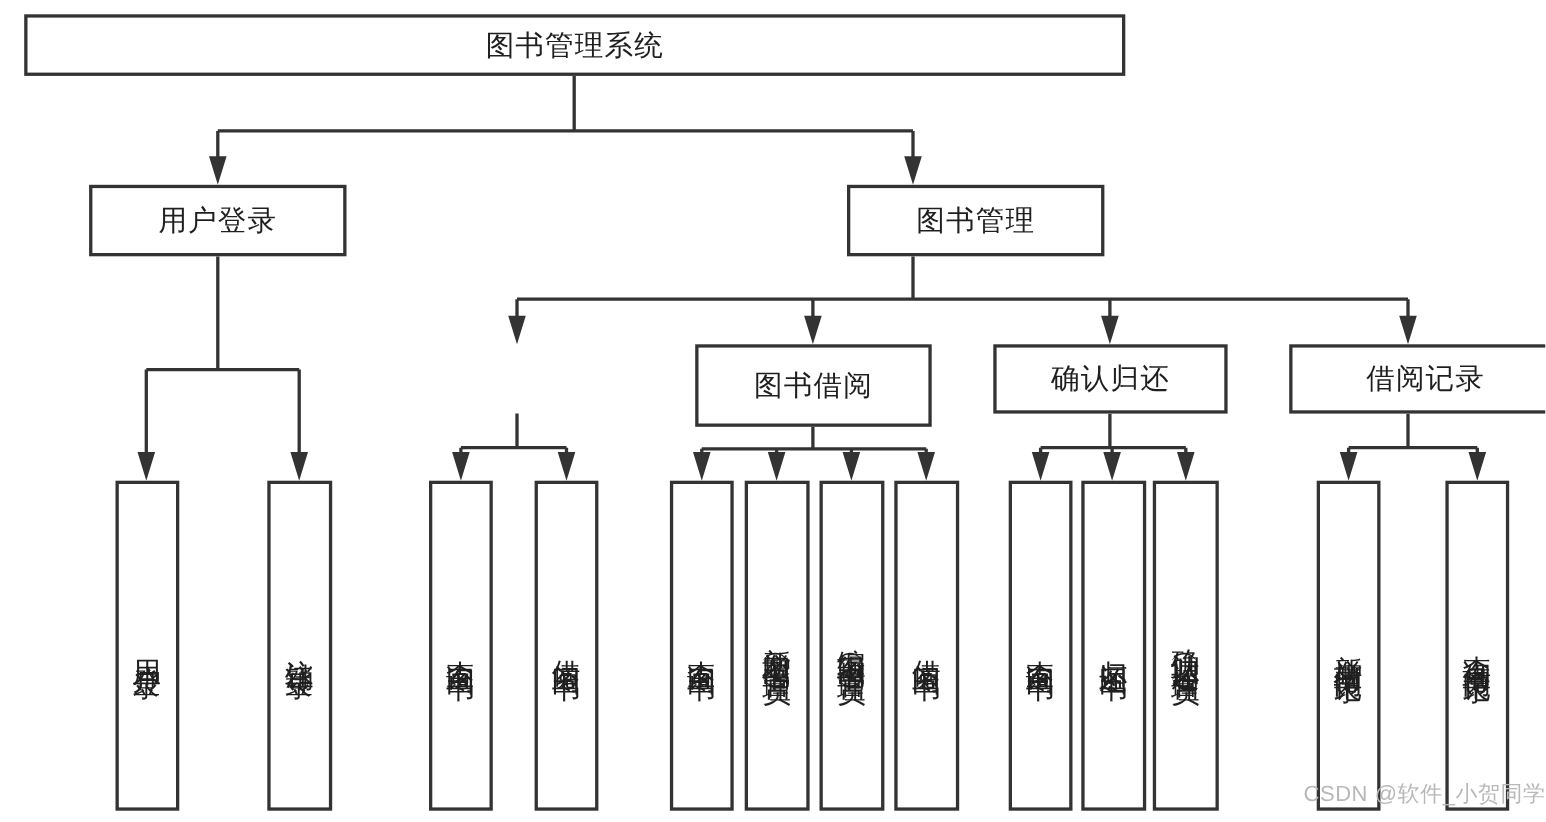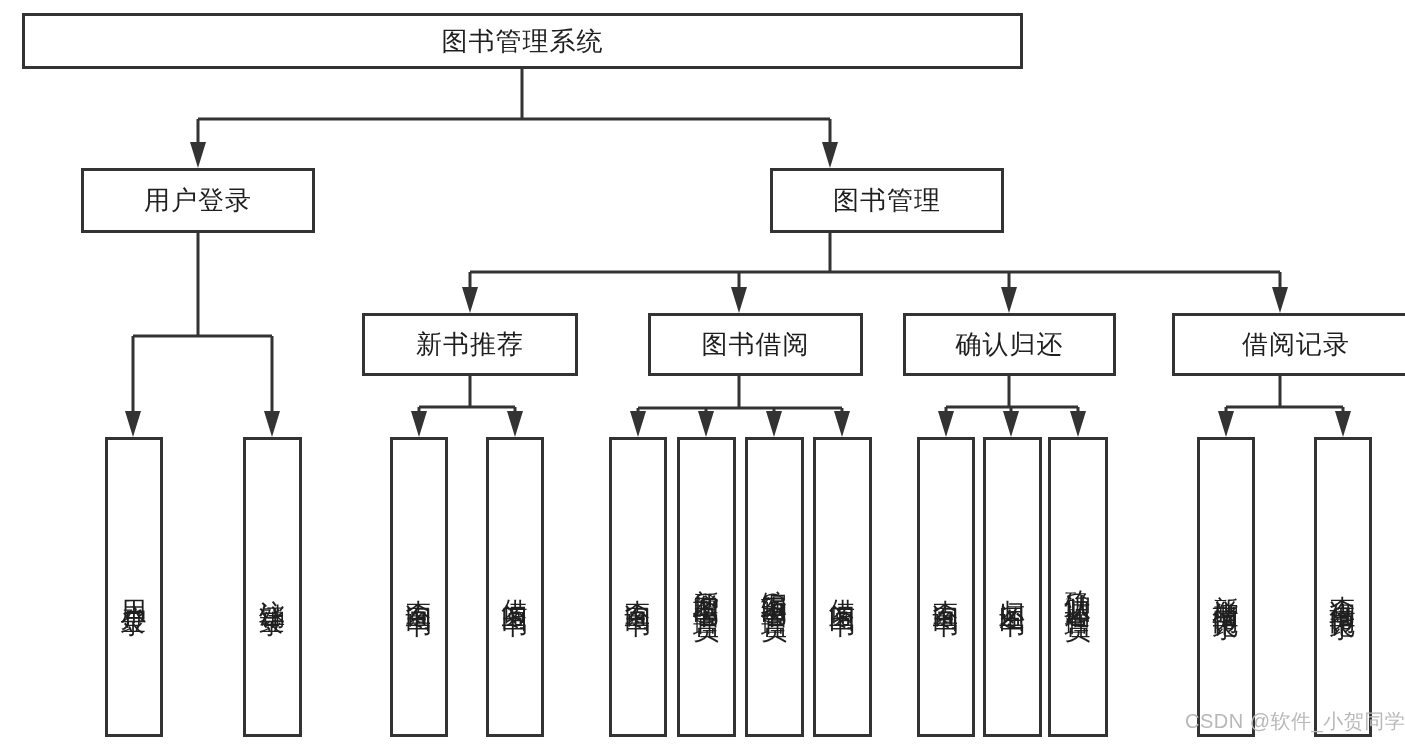--- a/index.html
+++ b/index.html
@@ -92,22 +92,21 @@
              M1070 411 L1086 411 L1078 437 Z
              M1218 411 L1234 411 L1226 437 Z
              M1335 411 L1351 411 L1343 437 Z"></path>
   </svg>
 
   <div class="node hbox" style="left:22px; top:13px; width:1001px; height:56px;">图书管理系统</div>
 
   <div class="node hbox" style="left:81px; top:168px; width:234px; height:65px;">用户登录</div>
   <div class="node hbox" style="left:731px; top:168px; width:234px; height:65px;margin-left:39px;">图书管理</div>
 
-  <div class="node hbox" style="left:362px; top:313px; width:216px; height:63px;">新书推荐</div>
-  <div class="node hbox" style="left:648px; top:313px; width:215px; height:63px;">图书借阅</div>
+  <div class="node hbox" style="left:632px; top:313px; width:215px; height:75px;">图书借阅</div>
   <div class="node hbox" style="left:903px; top:313px; width:213px; height:63px;">确认归还</div>
   <div class="node hbox" style="left:1172px; top:313px; width:248px; height:63px;">借阅记录</div>
 
   <div class="node vbox" style="left:105px; width:58px;">用户登录</div>
   <div class="node vbox" style="left:243px; width:59px;">注销登录</div>
 
   <div class="node vbox" style="left:390px; width:58px;">查询图书</div>
   <div class="node vbox" style="left:486px; width:58px;">借阅图书</div>
 
   <div class="node vbox" style="left:609px; width:58px;">查询图书</div>

